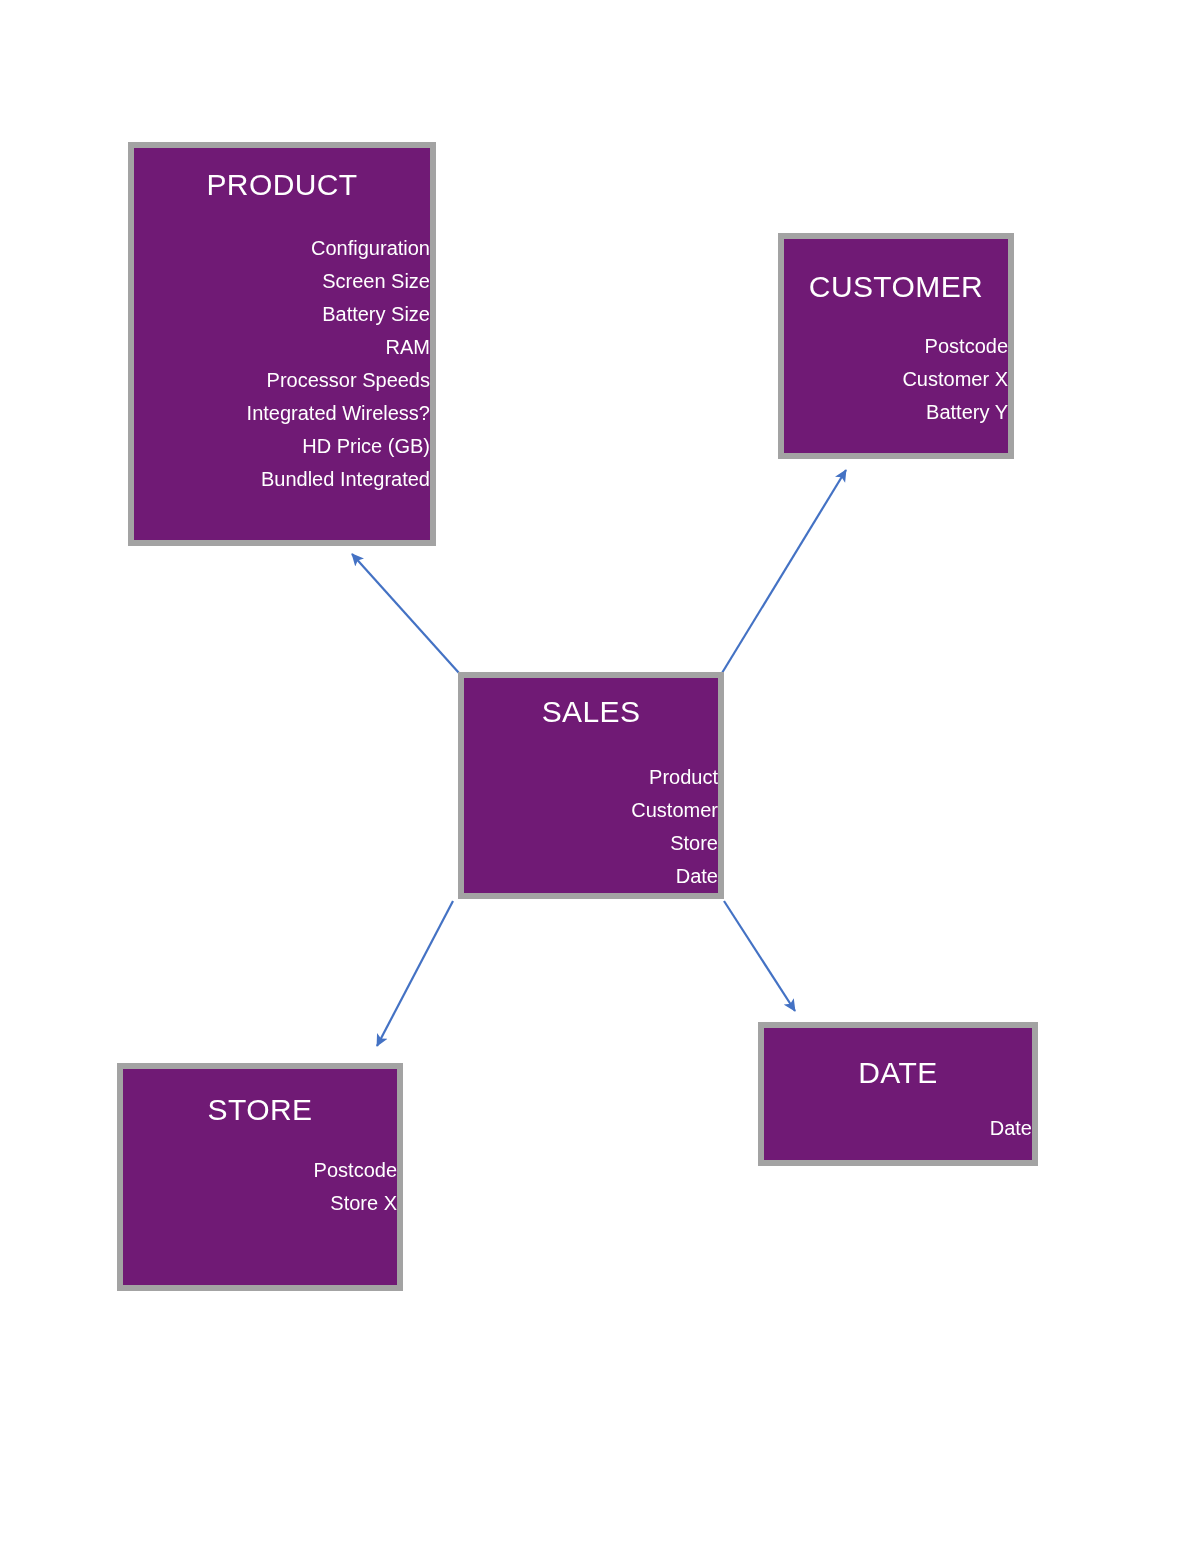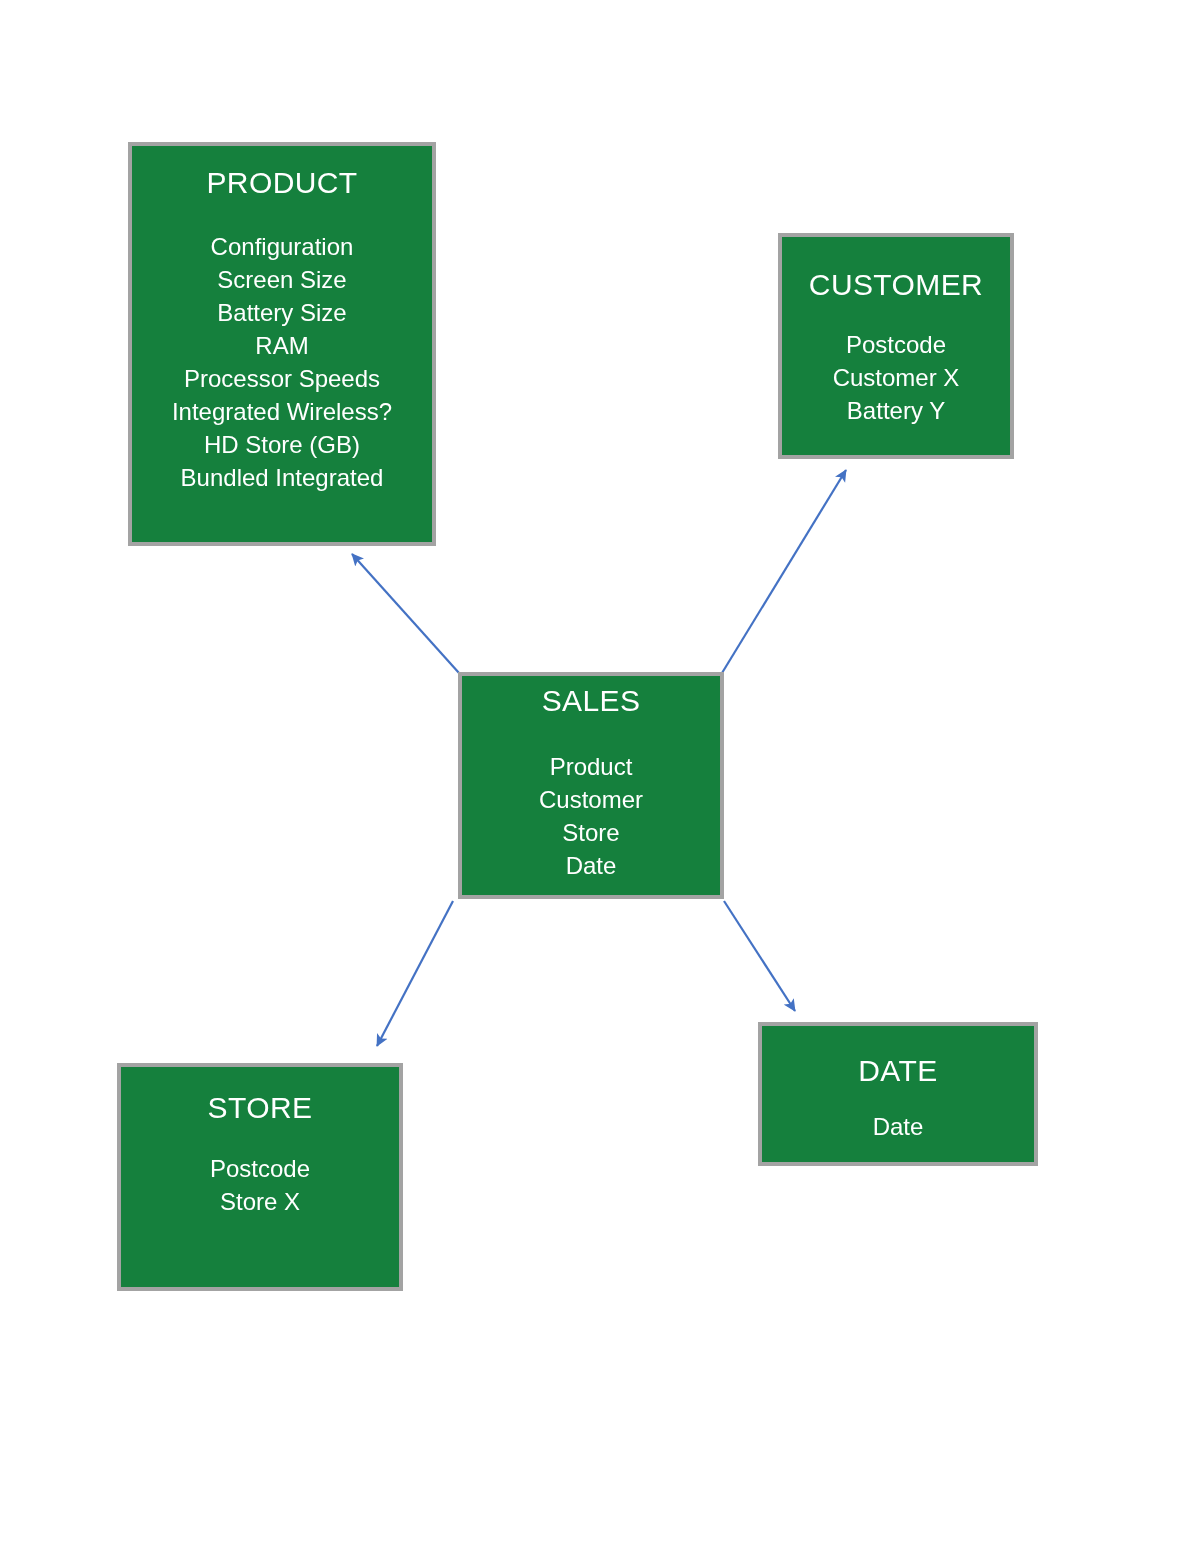--- a/index.html
+++ b/index.html
@@ -11,37 +11,38 @@
     position: relative;
     width: 1200px;
     height: 1553px;
     background: #ffffff;
     overflow: hidden;
     font-family: "Liberation Sans", sans-serif;
   }
   .entity-box {
     position: absolute;
     box-sizing: border-box;
-    background: #15803d;
-    border: 4px solid #a3a3a3;
+    background: #701a75;
+    border: 6px solid #a3a3a3;
     color: #ffffff;
     text-align: center;
     z-index: 2;
   }
   .entity-title {
     font-size: 30px;
     line-height: 1.12;
     letter-spacing: 0.4px;
     color: #ffffff;
     white-space: nowrap;
   }
   .entity-attrs {
-    font-size: 24px;
+    font-size: 20px;
     line-height: 33px;
     color: #ffffff;
+    text-align: right;
   }
   .attr-line {
     white-space: nowrap;
   }
   #edges {
     position: absolute;
     left: 0;
     top: 0;
     width: 1200px;
     height: 1553px;
@@ -51,21 +52,21 @@
   
   #box-product   { left:128px; top:142px;  width:308px; height:404px; }
   #box-product   .entity-title { margin-top: 20px; }
   #box-product   .entity-attrs { margin-top: 30px; }
 
   #box-customer  { left:778px; top:233px;  width:236px; height:226px; }
   #box-customer  .entity-title { margin-top: 31px; }
   #box-customer  .entity-attrs { margin-top: 26px; }
 
   #box-sales     { left:458px; top:672px;  width:266px; height:227px; }
-  #box-sales     .entity-title { margin-top: 8px; }
+  #box-sales     .entity-title { margin-top: 17px; }
   #box-sales     .entity-attrs { margin-top: 32px; }
 
   #box-store     { left:117px; top:1063px; width:286px; height:228px; }
   #box-store     .entity-title { margin-top: 24px; }
   #box-store     .entity-attrs { margin-top: 27px; }
 
   #box-date      { left:758px; top:1022px; width:280px; height:144px; }
   #box-date      .entity-title { margin-top: 28px; }
   #box-date      .entity-attrs { margin-top: 22px; }
 </style>
@@ -92,21 +93,21 @@
 
   <div class="entity-box" id="box-product">
     <div class="entity-title">PRODUCT</div>
     <div class="entity-attrs">
       <div class="attr-line">Configuration</div>
       <div class="attr-line">Screen Size</div>
       <div class="attr-line">Battery Size</div>
       <div class="attr-line">RAM</div>
       <div class="attr-line">Processor Speeds</div>
       <div class="attr-line">Integrated Wireless?</div>
-      <div class="attr-line">HD Store (GB)</div>
+      <div class="attr-line">HD Price (GB)</div>
       <div class="attr-line">Bundled Integrated</div>
     </div>
   </div>
 
   <div class="entity-box" id="box-customer">
     <div class="entity-title">CUSTOMER</div>
     <div class="entity-attrs">
       <div class="attr-line">Postcode</div>
       <div class="attr-line">Customer X</div>
       <div class="attr-line">Battery Y</div>

